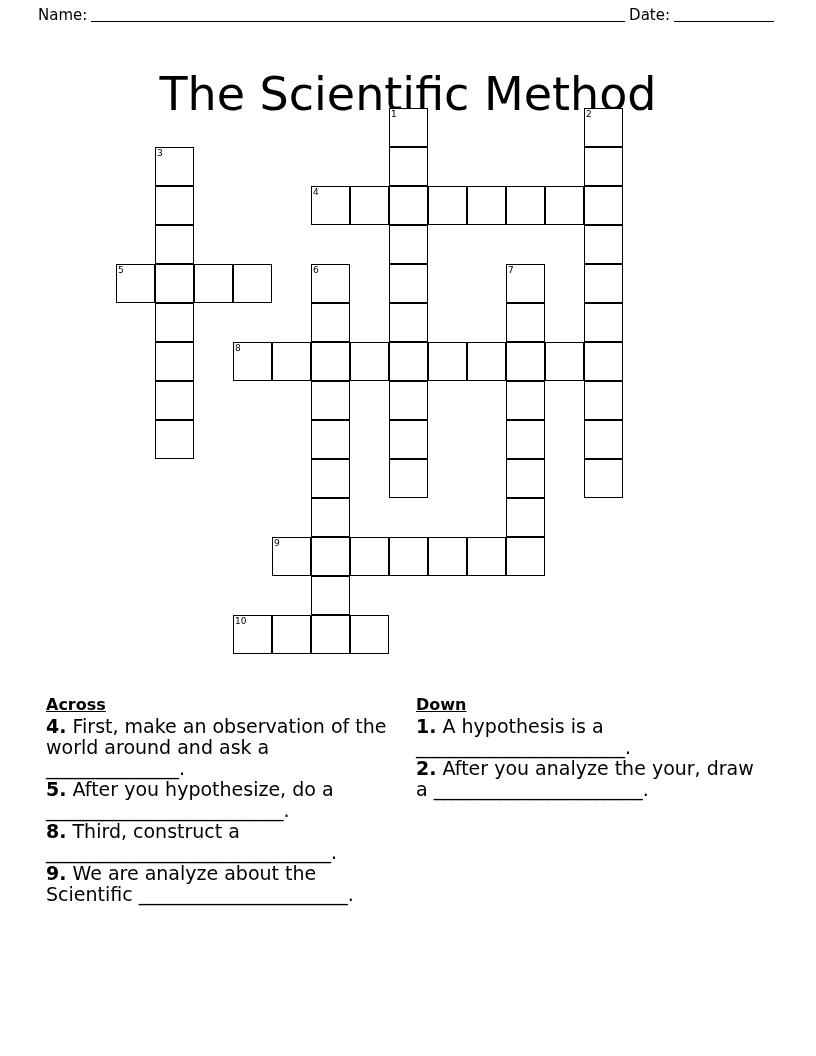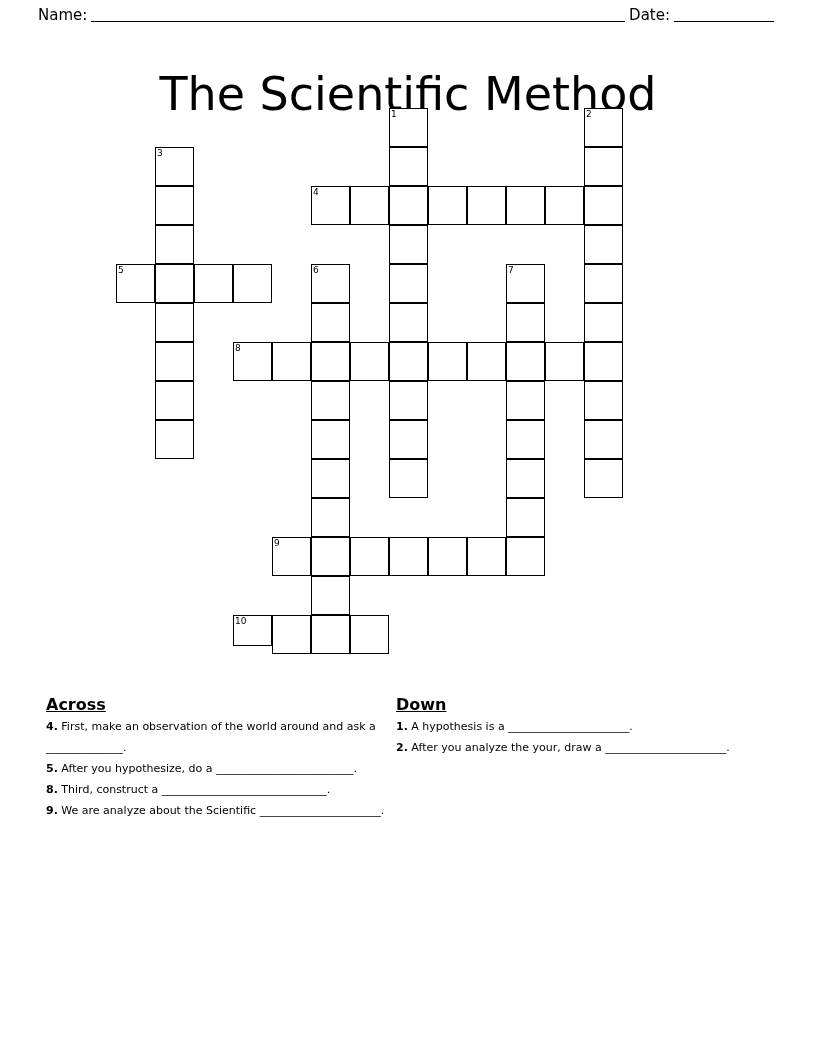--- a/index.html
+++ b/index.html
@@ -80,31 +80,32 @@
     font-family: "DejaVu Sans", sans-serif;
   }
 
   
   .clues {
     position: absolute;
     top: 695px;
     left: 46px;
     width: 726px;
     display: flex;
+    gap: 20px;
   }
   .clue-col { width: 350px; }
   .clue-head {
     font-size: 16px;
     font-weight: bold;
     text-decoration: underline;
     margin-bottom: 2px;
     font-family: "DejaVu Sans", sans-serif;
   }
   .clue {
-    font-size: 11px;
+    font-size: 19px;
     line-height: 21px;
     margin-bottom: 0px;
   }
   .clue b { font-weight: bold; }
 </style>
 </head>
 <body>
 
 <div class="page">
 
@@ -194,21 +195,21 @@
       <div class="cell" style="left: 272px; top: 429px; width: 39px; height: 39px;">
         <span class="num">9</span>
       </div>
       <div class="cell" style="left: 311px; top: 429px; width: 39px; height: 39px;"></div>
       <div class="cell" style="left: 350px; top: 429px; width: 39px; height: 39px;"></div>
       <div class="cell" style="left: 389px; top: 429px; width: 39px; height: 39px;"></div>
       <div class="cell" style="left: 428px; top: 429px; width: 39px; height: 39px;"></div>
       <div class="cell" style="left: 467px; top: 429px; width: 39px; height: 39px;"></div>
       <div class="cell" style="left: 506px; top: 429px; width: 39px; height: 39px;"></div>
       <div class="cell" style="left: 311px; top: 468px; width: 39px; height: 39px;"></div>
-      <div class="cell" style="left: 233px; top: 507px; width: 39px; height: 31px;">
+      <div class="cell" style="left: 233px; top: 507px; width: 39px; height: 39px;">
         <span class="num">10</span>
       </div>
       <div class="cell" style="left: 272px; top: 507px; width: 39px; height: 39px;"></div>
       <div class="cell" style="left: 311px; top: 507px; width: 39px; height: 39px;"></div>
       <div class="cell" style="left: 350px; top: 507px; width: 39px; height: 39px;"></div>
     </div>
 
   <div class="clues">
     <div class="clue-col">
       <div class="clue-head">Across</div>

